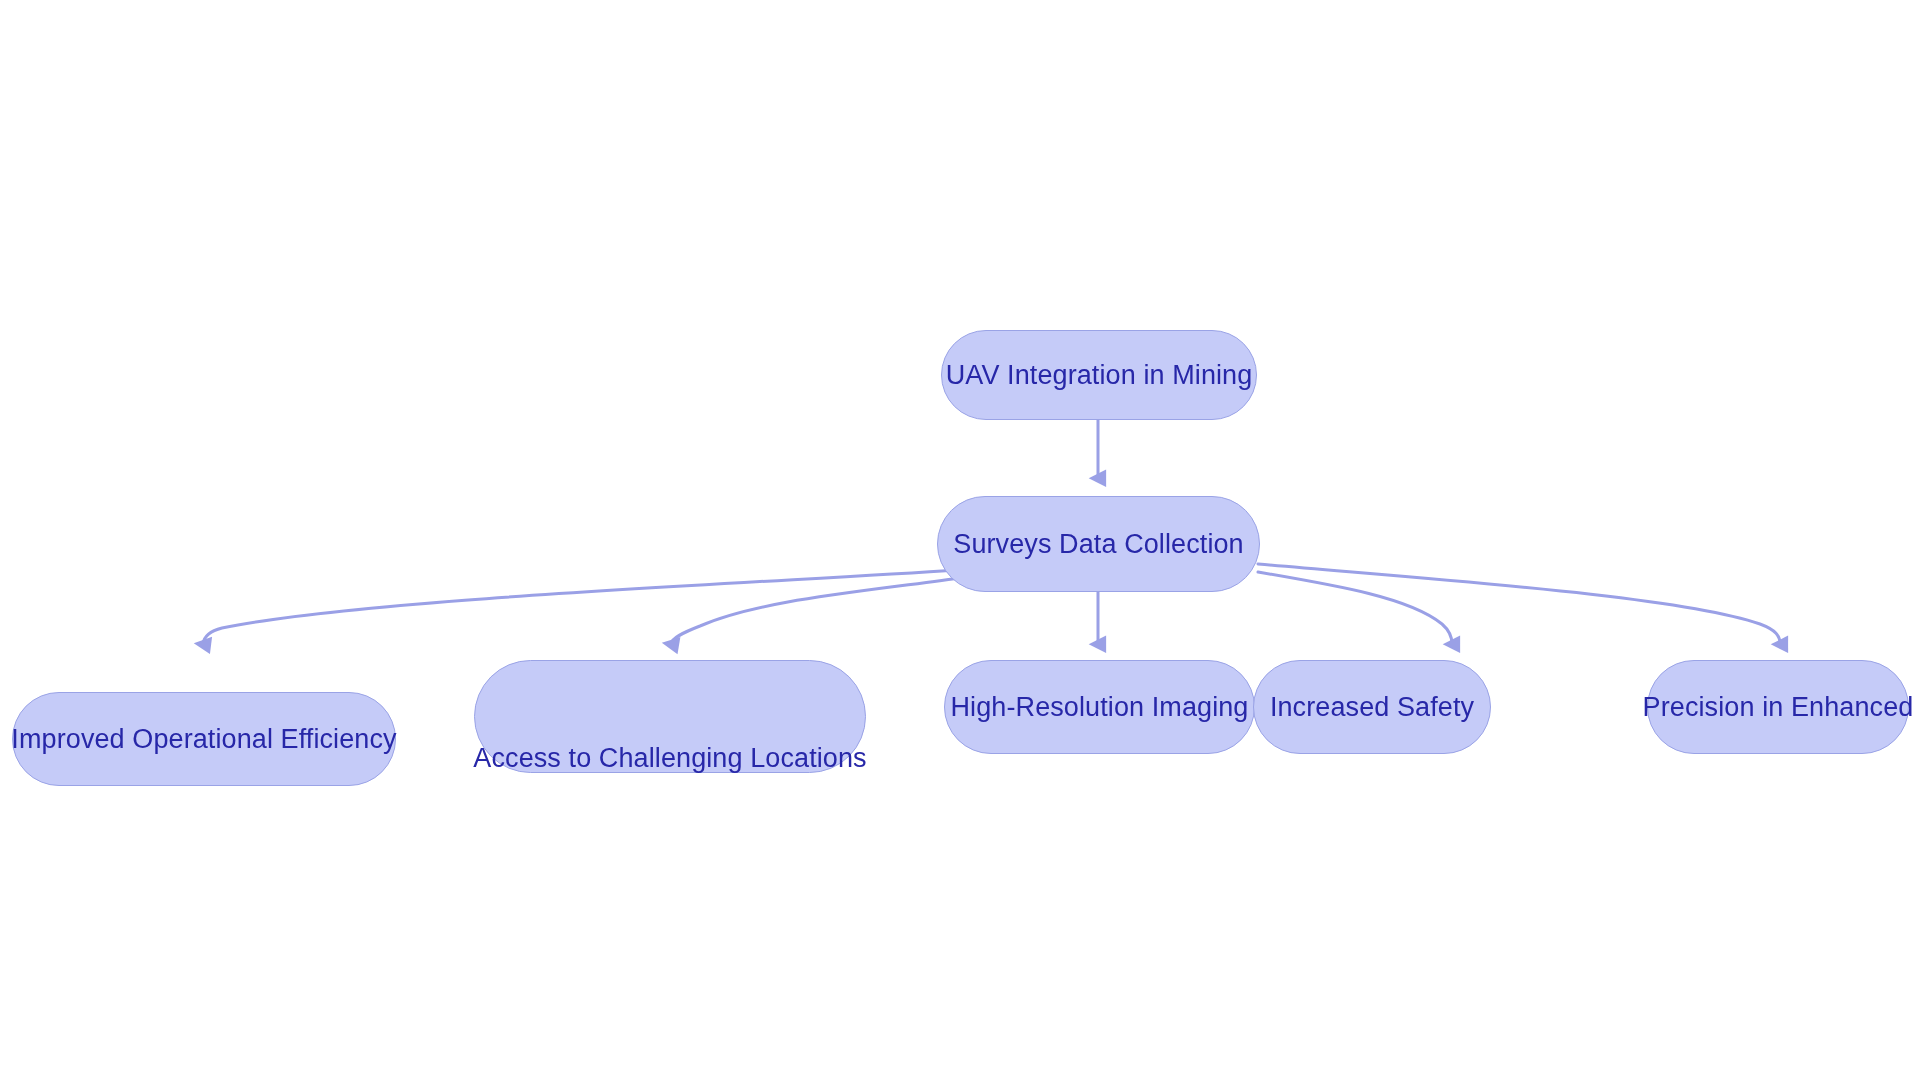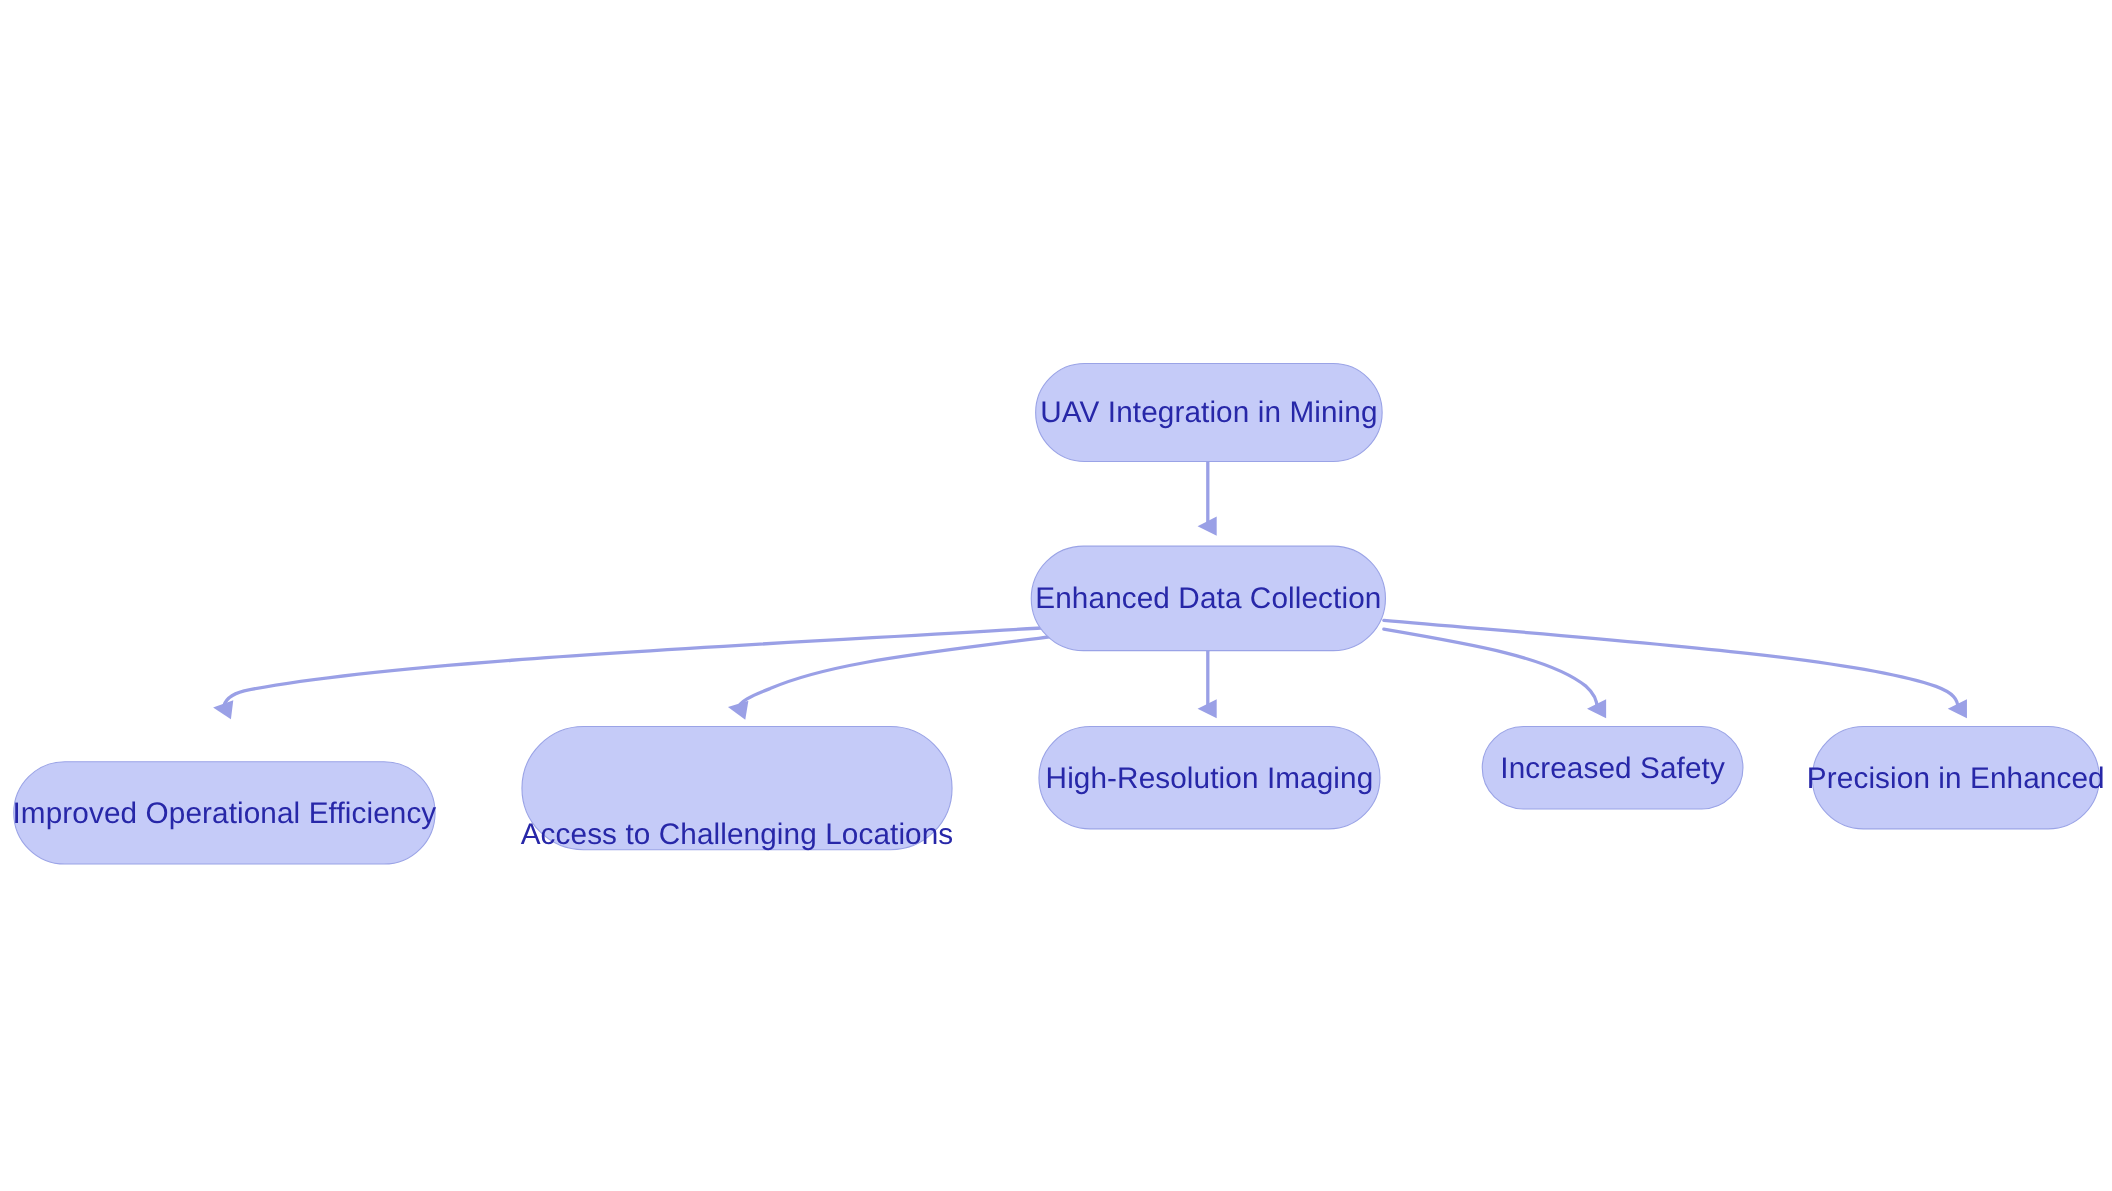--- a/index.html
+++ b/index.html
@@ -76,24 +76,24 @@
     height: 113px;
     align-items: flex-end;
   }
   #node-leaf-2 {
     left: 944px;
     top: 660px;
     width: 311px;
     height: 94px;
   }
   #node-leaf-3 {
-    left: 1347px;
+    left: 1253px;
     top: 660px;
     width: 238px;
-    height: 76px;
+    height: 94px;
   }
   #node-leaf-4 {
     left: 1647px;
     top: 660px;
     width: 262px;
     height: 94px;
   }
 </style>
 </head>
 <body>
@@ -121,21 +121,21 @@
 
       <path d="M 1258 564 C 1440 580, 1680 596, 1760 624 C 1776 630, 1780 636, 1780 644" marker-end="url(#arrowhead)"></path>
     </g>
   </svg>
 
   <div class="node" id="node-root">
     <span class="node-label">UAV Integration in Mining</span>
   </div>
 
   <div class="node" id="node-hub">
-    <span class="node-label">Enhanced Data Collection</span>
+    <span class="node-label">Surveys Data Collection</span>
   </div>
 
   <div class="node" id="node-leaf-0">
     <span class="node-label">Improved Operational Efficiency</span>
   </div>
 
   <div class="node" id="node-leaf-1">
     <span class="node-label">Access to Challenging Locations</span>
   </div>
 

